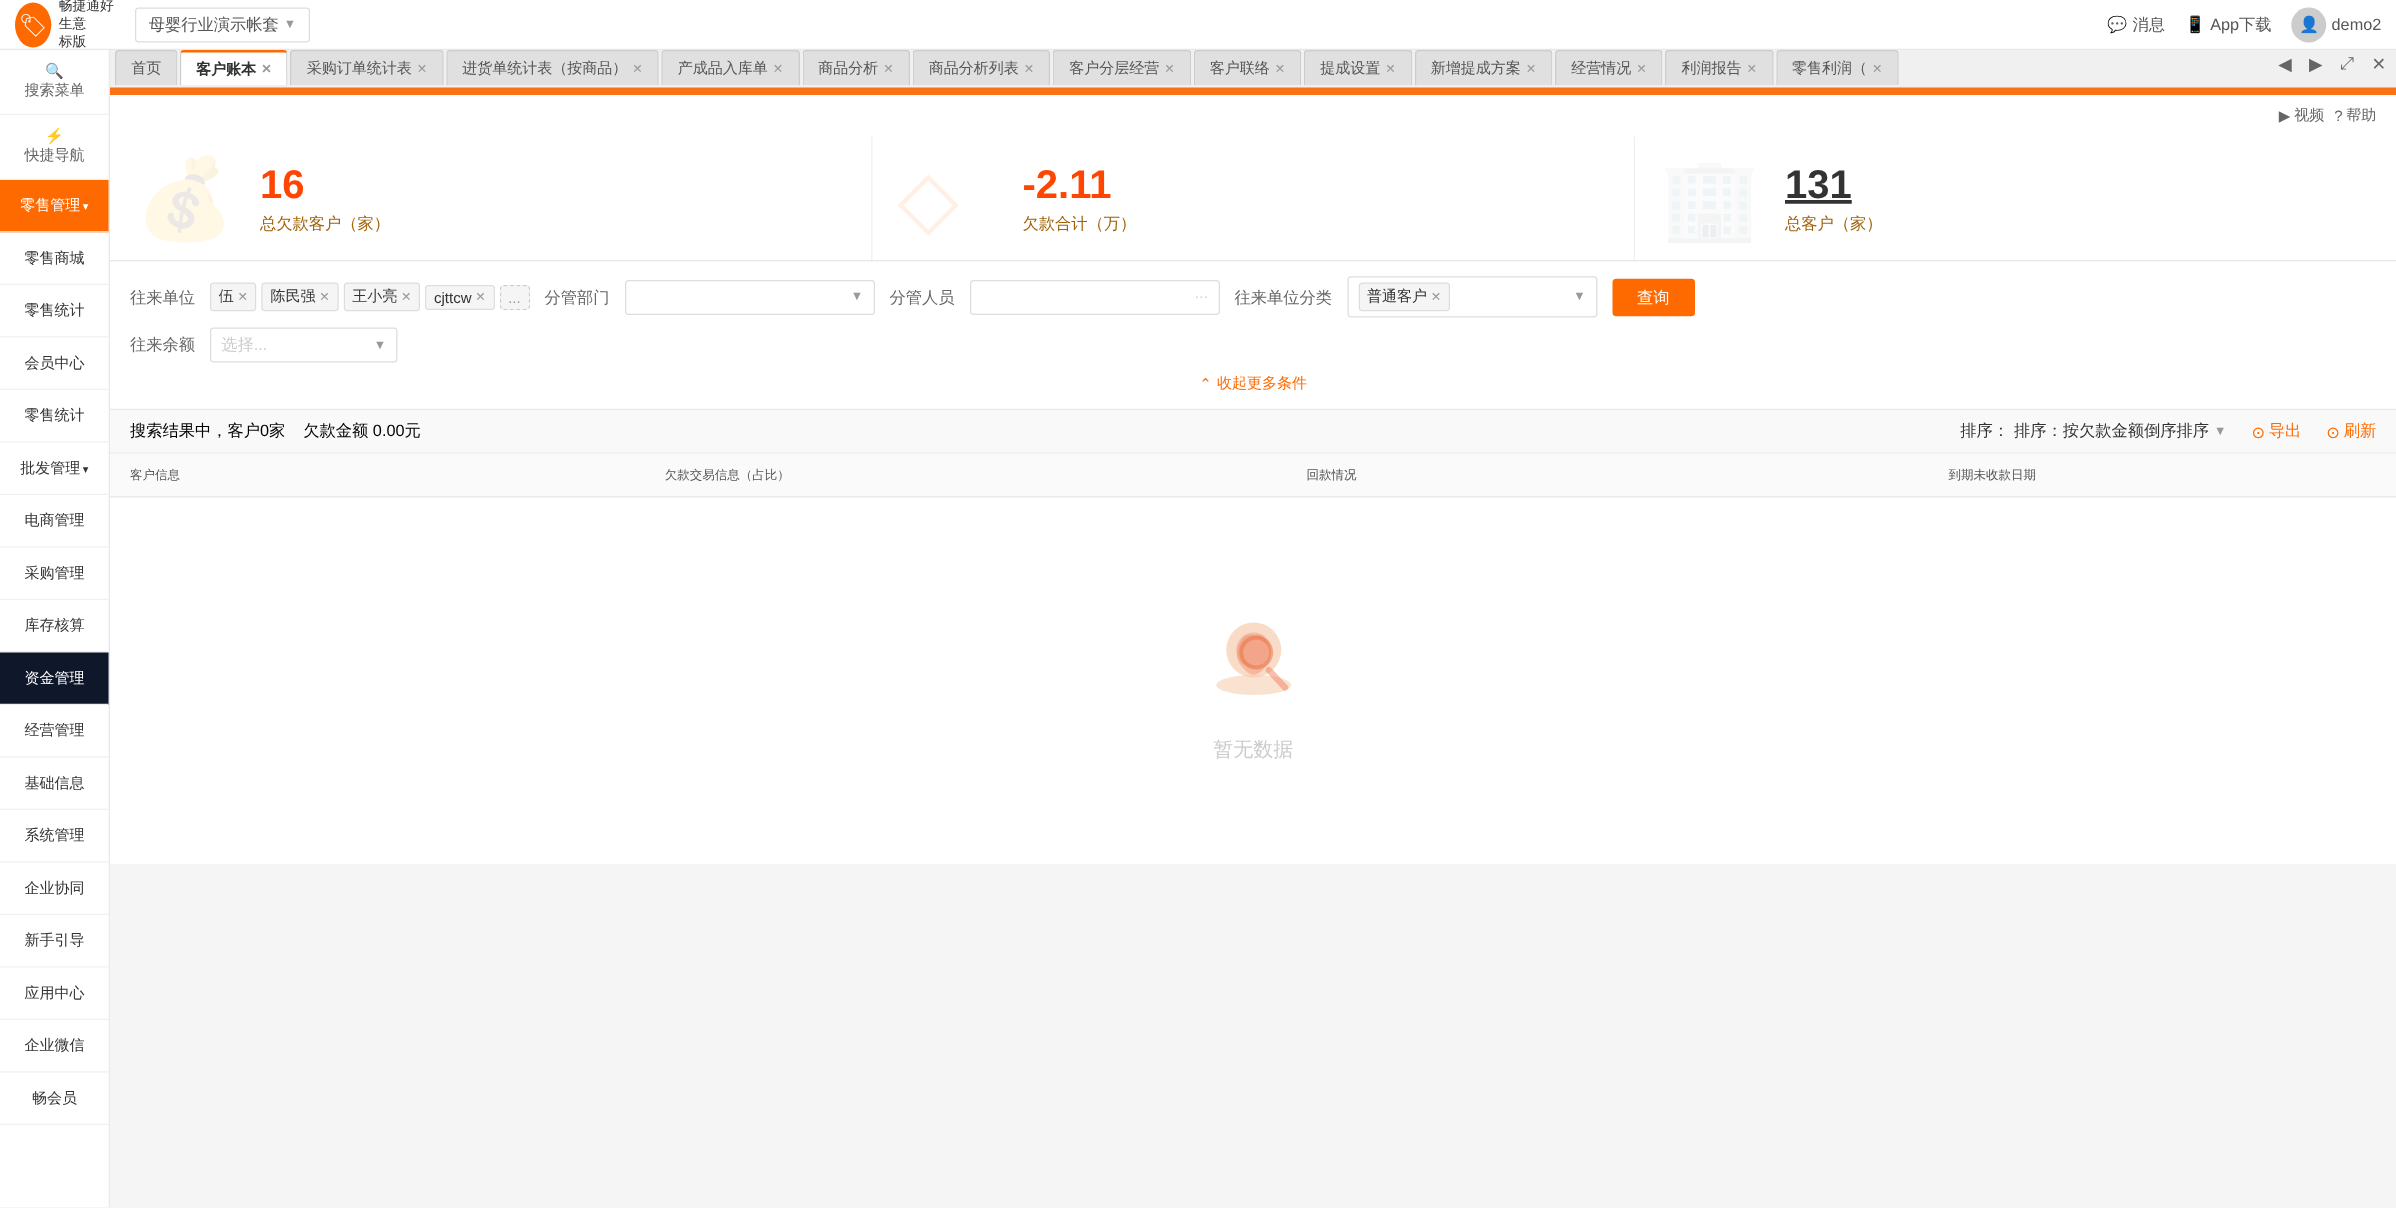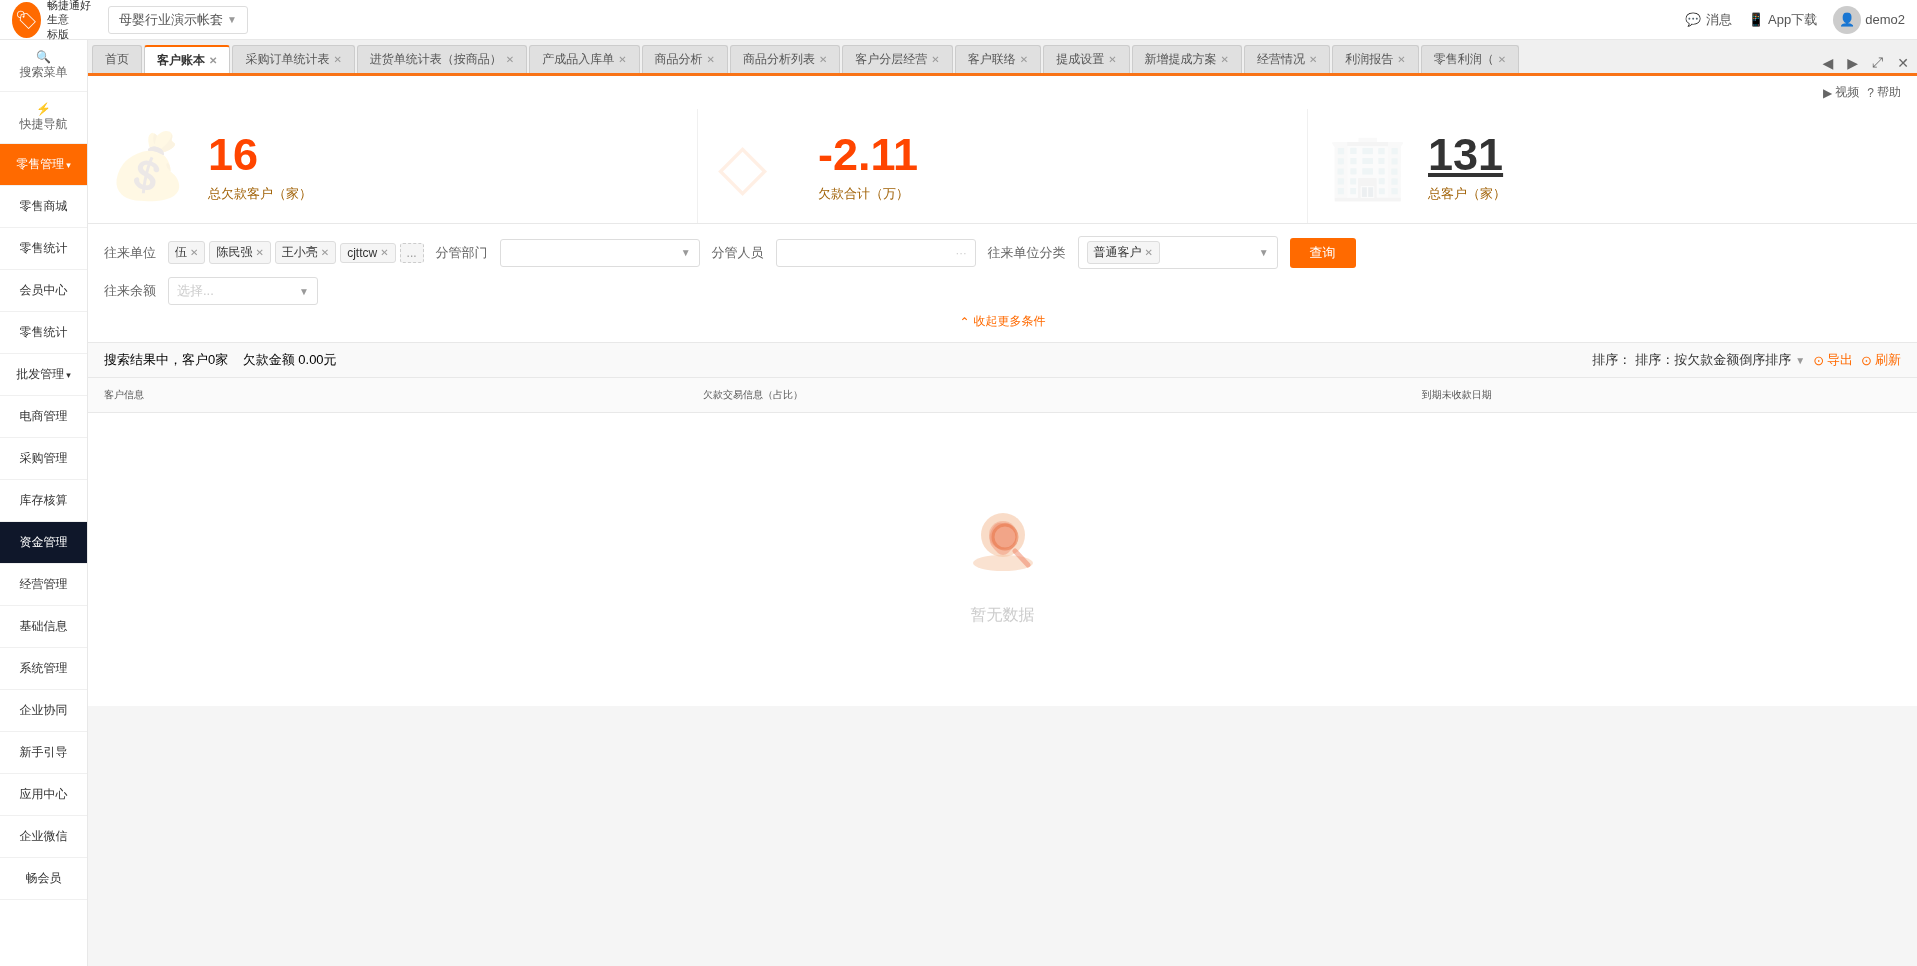--- a/index.html
+++ b/index.html
@@ -24,56 +24,56 @@
     .sidebar-search { padding: 10px 8px; text-align: center; color: #666; font-size: 12px; cursor: pointer; border-bottom: 1px solid #f0f0f0; }
     .sidebar-nav { padding: 10px 8px; text-align: center; color: #666; font-size: 12px; cursor: pointer; border-bottom: 1px solid #f0f0f0; }
     .sidebar-item { padding: 12px 6px; text-align: center; color: #333; font-size: 12px; cursor: pointer; border-bottom: 1px solid #f0f0f0; }
     .sidebar-item.active { background: #ff6a00; color: white; }
     .sidebar-item-with-arrow { display: flex; align-items: center; justify-content: center; gap: 2px; }
 
     
     .content-area { flex: 1; display: flex; flex-direction: column; overflow: hidden; }
 
     
-    .tab-bar { display: flex; align-items: flex-end; background: #f0f0f0; height: 36px; padding: 0 4px; gap: 2px; border-bottom: 3px solid #f97316; overflow: hidden; }
+    .tab-bar { display: flex; align-items: flex-start; background: #f0f0f0; height: 36px; padding: 0 4px; gap: 2px; border-bottom: 6px solid #f97316; overflow: hidden; }
     .tab { display: flex; align-items: center; gap: 4px; padding: 0 12px; height: 28px; background: #e0e0e0; border-radius: 3px 3px 0 0; cursor: pointer; font-size: 12px; color: #555; white-space: nowrap; border: 1px solid #ccc; border-bottom: none; }
     .tab.active { background: #fff; color: #333; font-weight: 700; border-top: 2px solid #ff6a00; }
     .tab .close-icon { color: #999; font-size: 10px; cursor: pointer; }
     .tab-controls { margin-left: auto; display: flex; align-items: center; gap: 6px; }
     .tab-arrow { cursor: pointer; color: #666; font-size: 14px; padding: 2px 4px; }
 
     
     .page-content { flex: 1; overflow-y: auto; background: #f5f5f5; }
 
     
     .stats-row { display: flex; background: #fff; margin: 0; border-bottom: 1px solid #e8e8e8; }
     .stat-block { flex: 1; padding: 20px 40px; display: flex; align-items: center; gap: 20px; border-right: 1px solid #f0f0f0; position: relative; }
     .stat-block:last-child { border-right: none; }
-    .stat-number { font-size: 45px; font-weight: bold; color: #ff4500; }
+    .stat-number { font-size: 32px; font-weight: bold; color: #ff4500; }
     .stat-number.red { color: #ff4500; }
     .stat-number.dark { color: #333; text-decoration: underline; }
     .stat-label { font-size: 13px; color: #a16207; margin-top: 4px; }
     .stat-text { display: flex; flex-direction: column; }
 
     
     .filter-area { background: #fff; padding: 12px 16px; border-bottom: 1px solid #e8e8e8; }
     .filter-row { display: flex; align-items: center; gap: 12px; margin-bottom: 8px; flex-wrap: wrap; }
     .filter-label { color: #666; font-size: 13px; white-space: nowrap; }
     .filter-tags { display: flex; align-items: center; gap: 4px; flex-wrap: wrap; }
     .filter-tag { display: flex; align-items: center; gap: 3px; background: #f5f5f5; border: 1px solid #ddd; border-radius: 3px; padding: 2px 6px; font-size: 12px; color: #333; }
     .filter-tag .x { color: #999; cursor: pointer; font-size: 10px; }
     .filter-tag.more { color: #999; border: 1px dashed #ccc; cursor: pointer; }
     .filter-select { display: flex; align-items: center; border: 1px solid #ddd; border-radius: 3px; padding: 4px 8px; background: #fff; cursor: pointer; color: #333; min-width: 120px; justify-content: space-between; }
     .filter-select-wide { min-width: 200px; }
     .collapse-btn { display: flex; align-items: center; gap: 4px; color: #ff6a00; cursor: pointer; font-size: 12px; margin: 4px auto 0; text-align: center; width: fit-content; }
     .query-btn { background: #ff6a00; color: white; border: none; border-radius: 3px; padding: 6px 20px; cursor: pointer; font-size: 13px; }
 
     
     .search-result-bar { display: flex; align-items: center; justify-content: space-between; padding: 8px 16px; background: #f9f9f9; border-bottom: 1px solid #e8e8e8; }
-    .result-actions { display: flex; align-items: flex-start; gap: 8px; color: #666; font-size: 13px; }
+    .result-actions { display: flex; align-items: flex-start; gap: 20px; color: #666; font-size: 13px; }
     .sort-select { display: flex; align-items: center; gap: 4px; cursor: pointer; color: #333; }
     .action-btn { display: flex; align-items: center; gap: 3px; cursor: pointer; color: #ff6a00; }
 
     
     .table-container { background: #fff; margin: 0; }
     .table-header { display: flex; align-items: center; padding: 10px 16px; background: #fafafa; border-bottom: 1px solid #e8e8e8; font-size: 10px; color: #555; font-weight: 500; }
     .col-customer { flex: 2.5; }
     .col-debt { flex: 3; }
     .col-repayment { flex: 3; }
     .col-date { flex: 2; }
@@ -397,20 +397,21 @@
               <span>⊙</span>
               <span>刷新</span>
             </div>
           </div>
         </div>
 
         <div class="table-container">
           <div class="table-header">
             <div class="col-customer">客户信息</div>
             <div class="col-debt">欠款交易信息（占比）</div>
+            <div class="col-repayment">回款情况</div>
             <div class="col-date">到期未收款日期</div>
           </div>
 
           <div class="empty-state">
             <div class="empty-icon">
               
               <svg width="100" height="100" viewBox="0 0 100 100" xmlns="http://www.w3.org/2000/svg">
                 <ellipse cx="50" cy="70" rx="30" ry="8" fill="#f5c5a3" opacity="0.5"></ellipse>
                 <circle cx="50" cy="42" r="22" fill="#f5c5a3" opacity="0.6"></circle>
                 <circle cx="50" cy="42" r="14" fill="#f0a080" opacity="0.5"></circle>

